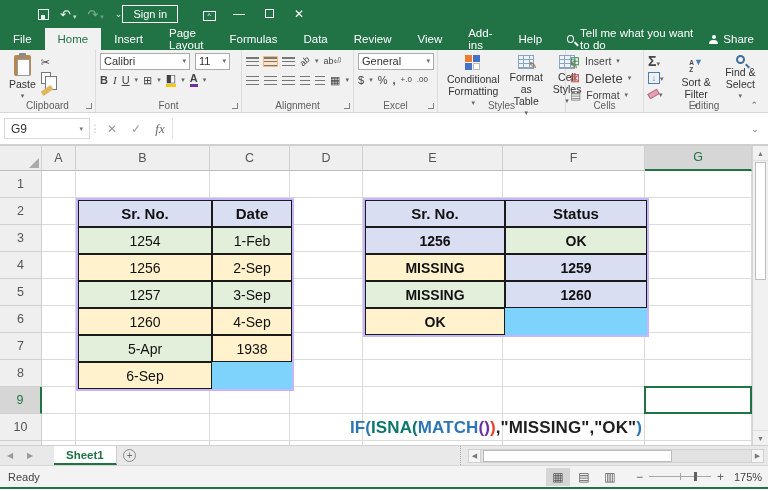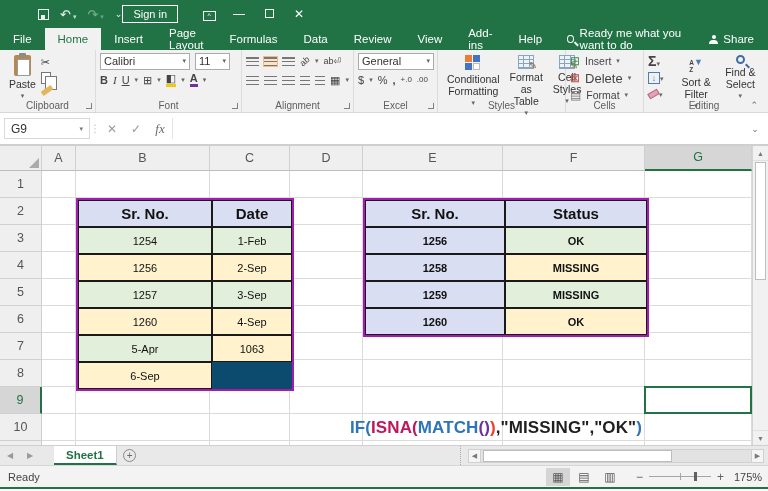--- a/index.html
+++ b/index.html
@@ -90,22 +90,22 @@
   .hrow { display: flex; height: 25px; }
   .corner { width: 42px; background: #eeeeee; border-right: 1px solid #cfcfcf; border-bottom: 1px solid #bdbdbd; position: relative; }
   .corner::after { content:""; position: absolute; right: 2px; bottom: 2px; border-top: 10px solid transparent; border-right: 10px solid #ababab; }
   .chead { background: #efefef; border-right: 1px solid #cfcfcf; border-bottom: 1px solid #bdbdbd; text-align: center; font-size: 12.5px; color: #555; line-height: 24px; }
   .chead.sel { background: #d6d6d6; color: #217346; border-bottom: 2px solid #217346; line-height: 23px; }
   .grow { display: flex; height: 27px; }
   .rhead { width: 42px; background: #efefef; border-right: 1px solid #cfcfcf; border-bottom: 1px solid #cfcfcf; text-align: center; font-size: 12.5px; color: #555; line-height: 26px; flex: 0 0 auto; }
   .rhead.sel { background: #d6d6d6; color: #217346; border-right: 2px solid #217346; }
   .gcell { border-right: 1px solid #dbdbdb; border-bottom: 1px solid #dbdbdb; background: #fff; }
   .overlay { position: absolute; inset: 0; pointer-events: none; }
-  .xtable { position: absolute; display: grid; grid-auto-rows: 27px; border: 2px solid #a21caf; background: #0c4a6e; }
-  .tcell { border: 1px solid #1a1a1a; display: flex; align-items: center; justify-content: center; font-size: 11px; color: #111; }
+  .xtable { position: absolute; display: grid; grid-auto-rows: 27px; border: 2px solid #c4b5fd; background: #7dd3fc; }
+  .tcell { border: 1px solid #1a1a1a; display: flex; align-items: center; justify-content: center; font-size: 14px; color: #111; }
   .tcell.head { background: #dadef2; font-weight: bold; font-size: 15px; }
   .tcell.green { background: #e2efda; } .tcell.yellow { background: #fff2cc; }
   .tcell.lav { background: #dadef2; } .tcell.boldv { font-weight: bold; }
   .selbox { position: absolute; border: 2px solid #217346; background: transparent; }
   .formula-note { position: absolute; height: 27px; display: flex; align-items: center; font-size: 17px; font-weight: 600; letter-spacing: .1px; }
   
   .vscroll { width: 16px; background: #f1f1f1; border-left: 1px solid #d4d4d4; display: flex; flex-direction: column; flex: 0 0 auto; }
   .vbtn { height: 15px; text-align: center; font-size: 7px; color: #7a7a7a; line-height: 15px; border-bottom: 1px solid #e0e0e0; }
   .vthumb { margin: 1px 2px; height: 118px; background: #fff; border: 1px solid #bdbdbd; }
   .vfill { flex: 1; }
@@ -162,21 +162,21 @@
       <div class="rtab">Page Layout</div>
       <div class="rtab">Formulas</div>
       <div class="rtab">Data</div>
       <div class="rtab">Review</div>
       <div class="rtab">View</div>
       <div class="rtab">Add-ins</div>
       <div class="rtab">Help</div>
     </div>
   <div class="tellme">
     <span class="lens"></span>
-    <span>Ready me what you want to do</span>
+    <span>Tell me what you want to do</span>
   </div>
   <div class="spacer"></div>
   <div class="share">
     <span class="person"></span>
     <span>Share</span>
   </div>
 </div>
 
 <div class="ribbon">
 
@@ -481,39 +481,38 @@
           <div class="tcell head">Date</div>
           <div class="tcell green">1254</div>
           <div class="tcell green">1-Feb</div>
           <div class="tcell yellow">1256</div>
           <div class="tcell yellow">2-Sep</div>
           <div class="tcell green">1257</div>
           <div class="tcell green">3-Sep</div>
           <div class="tcell yellow">1260</div>
           <div class="tcell yellow">4-Sep</div>
           <div class="tcell green">5-Apr</div>
-          <div class="tcell yellow">1063</div>
+          <div class="tcell yellow">1938</div>
           <div class="tcell yellow">6-Sep</div>
         </div>
         <div class="xtable" style="left: 363px; top: 52px; grid-template-columns: 140px 142px;">
           <div class="tcell head">Sr. No.</div>
           <div class="tcell head">Status</div>
           <div class="tcell lav boldv">1256</div>
           <div class="tcell green boldv">OK</div>
-          <div class="tcell lav boldv">1258</div>
           <div class="tcell yellow boldv">MISSING</div>
           <div class="tcell lav boldv">1259</div>
           <div class="tcell green boldv">MISSING</div>
           <div class="tcell lav boldv">1260</div>
           <div class="tcell yellow boldv">OK</div>
         </div>
         <div class="selbox" style="left: 644px; top: 240px; width: 108px; height: 28px;"></div>
         <div class="formula-note" style="top: 268px; right: 110px;">
           <span style="color: rgb(46, 117, 182);">IF(</span>
-          <span style="color: #be185d;">ISNA(</span>
+          <span style="color: #0f766e;">ISNA(</span>
           <span style="color: rgb(46, 117, 182);">MATCH</span>
           <span style="color: rgb(112, 48, 160);">(</span>
           <span style="color: rgb(112, 48, 160);">)</span>
           <span style="color: rgb(232, 64, 45);">)</span>
           <span style="color: rgb(31, 31, 31);">,"MISSING","OK"</span>
           <span style="color: rgb(46, 117, 182);">)</span>
         </div>
       </div>
   </div>
   <div class="vscroll">

